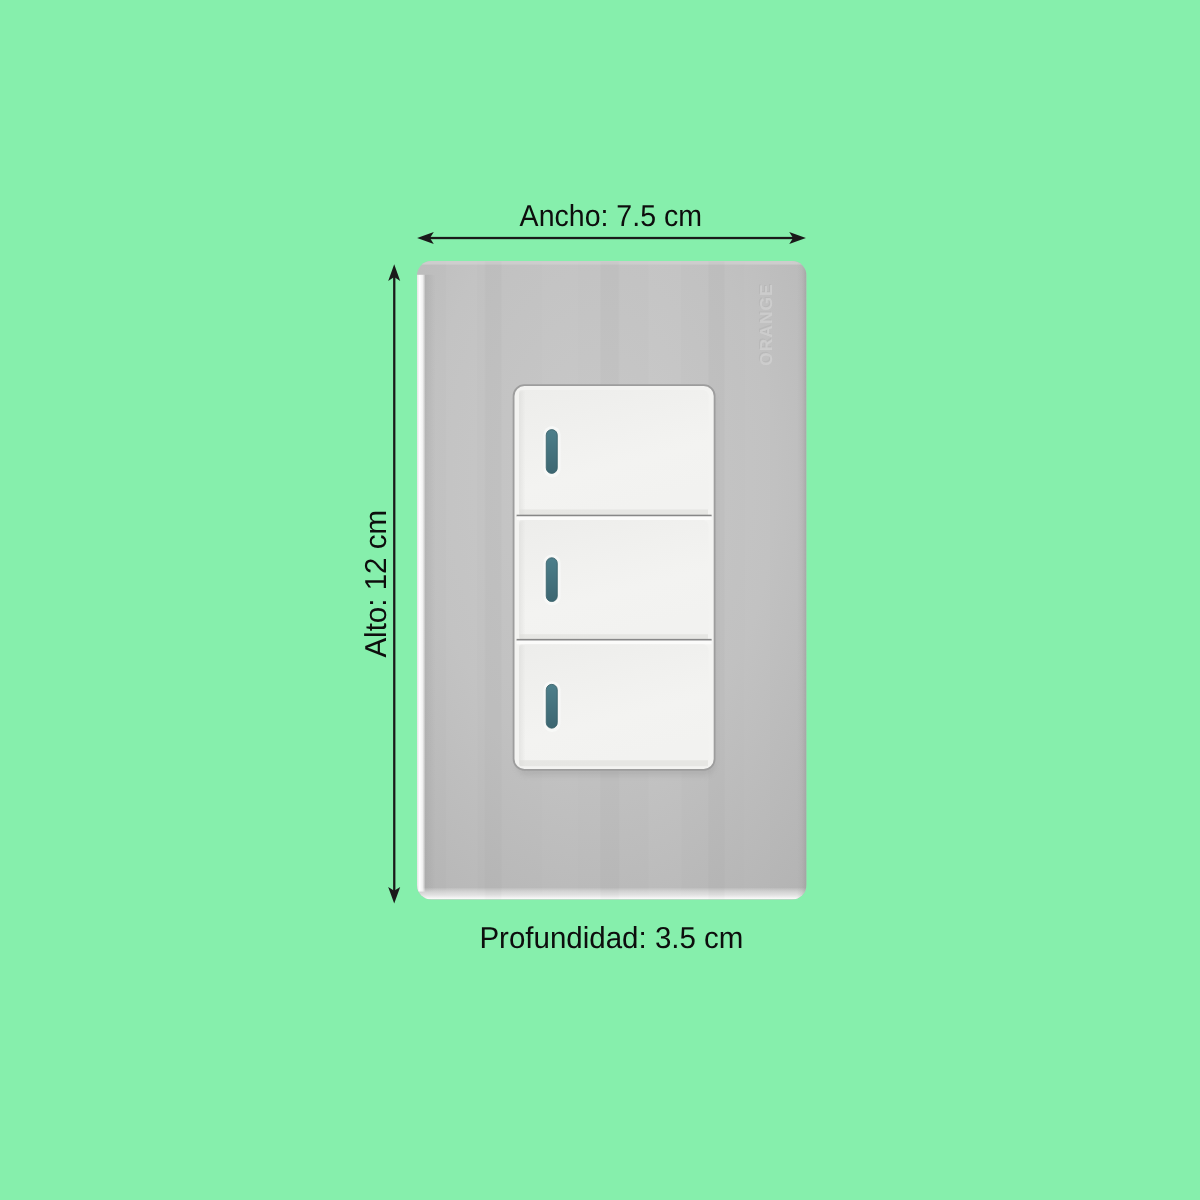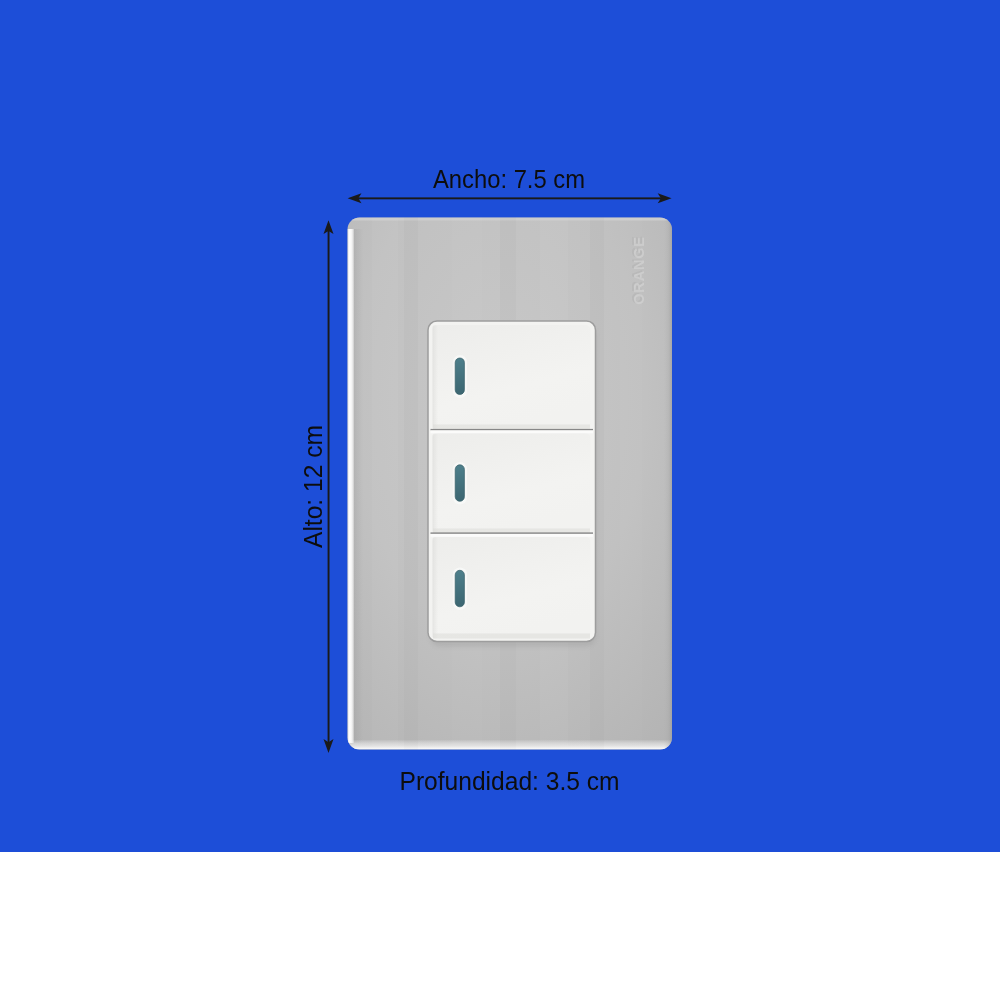--- a/index.html
+++ b/index.html
@@ -1,16 +1,16 @@
 <!DOCTYPE html>
 <html><head>
 <meta charset="utf-8">
 <style>
   html,body{margin:0;padding:0;background:#ffffff;}
-  .stage{position:relative;width:1000px;height:852px;background:#1d4ed8;overflow:hidden;
+  .stage{position:relative;width:1000px;height:1000px;background:#86efac;overflow:hidden;
          font-family:"Liberation Sans", sans-serif;}
   svg{position:absolute;left:0;top:0;}
 </style>
 </head>
 <body>
 <div class="stage">
 <svg width="1000" height="1000" viewBox="0 0 1000 1000">
   <defs>
     <radialGradient id="plateG" cx="0.47" cy="0.34" r="0.9">
       <stop offset="0" stop-color="#c8c8c8"></stop>

